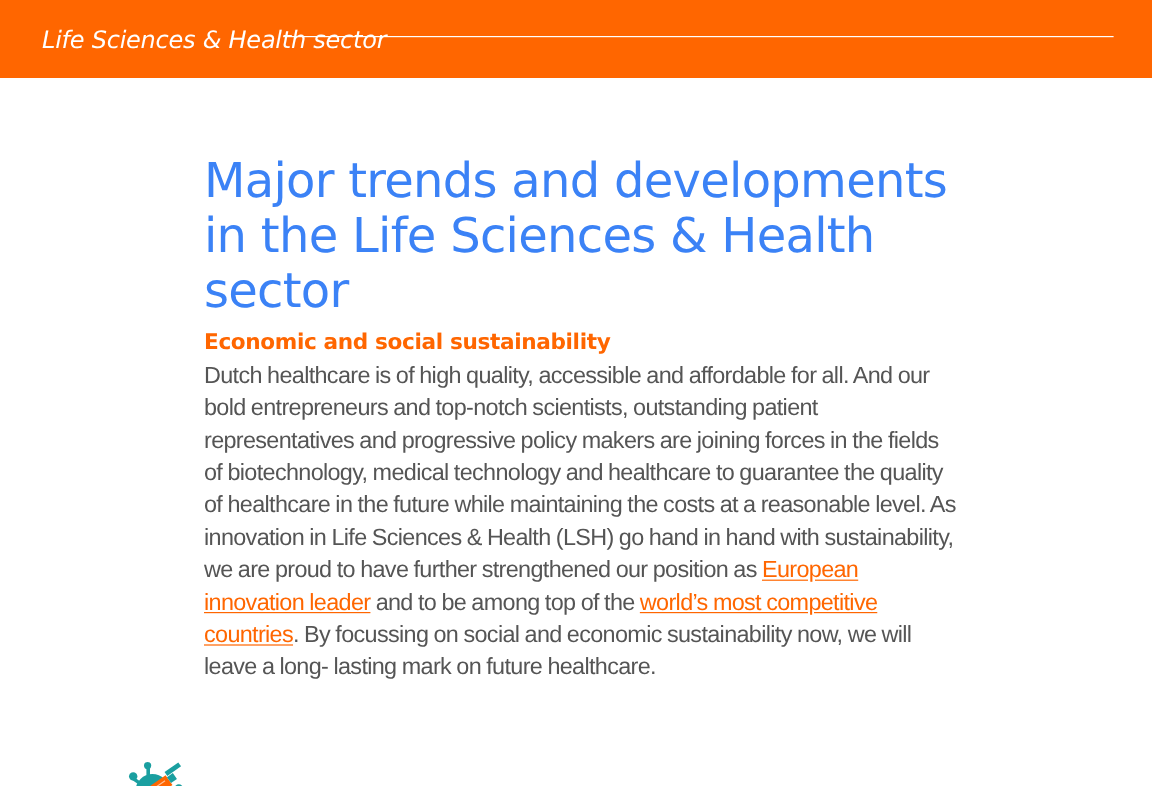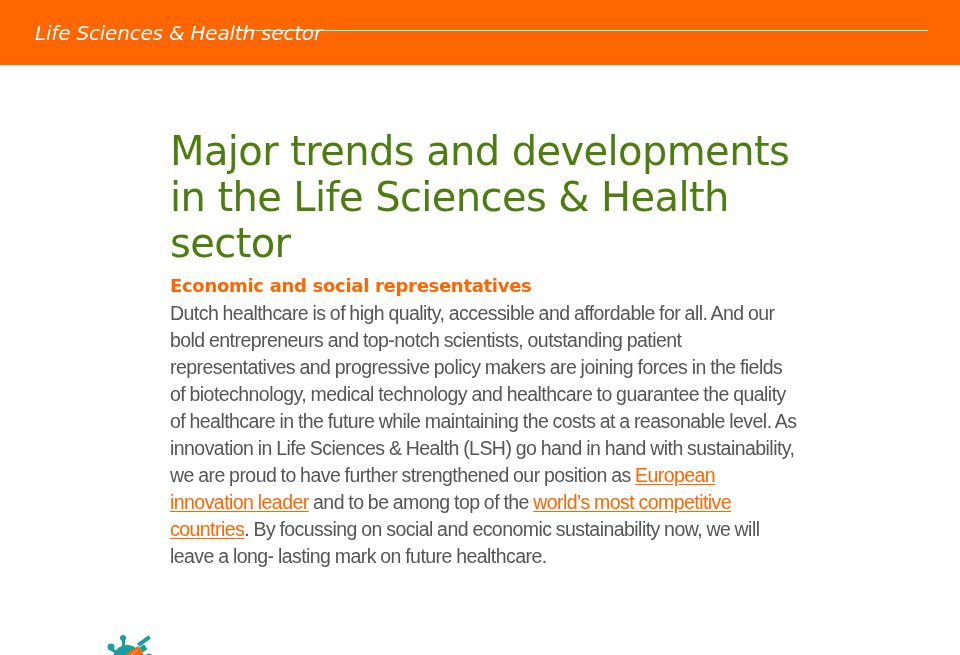--- a/index.html
+++ b/index.html
@@ -17,21 +17,21 @@
       text-decoration: none;
     }
     .topbar .rule {
       position: absolute; left: 236px; top: 30px; width: 692px; height: 1px;
       background: #ffffff;
     }
 
     .content { position: absolute; left: 170px; top: 128px; width: 630px; }
 
     .title {
-      color: #4d7c0f; font-weight: 300; font-size: 40px; line-height: 46px;
+      color: #3b82f6; font-weight: 300; font-size: 40px; line-height: 46px;
       font-family: "DejaVu Sans", sans-serif; letter-spacing: -0.6px;
       font-weight: normal;
     }
     .subtitle {
       margin-top: 9px; color: #ff6600; font-size: 18px; line-height: 22px;
       font-family: "DejaVu Sans", sans-serif; letter-spacing: -0.3px;
     }
     .body-text {
       margin-top: 3px; color: #555555; font-size: 19.5px; line-height: 27px;
       font-family: Liberation Sans, sans-serif; letter-spacing: -0.55px;
@@ -57,21 +57,21 @@
 </head>
 <body>
 
 <header class="topbar">
   <a class="crumb">Life Sciences &amp; Health sector</a>
   <div class="rule"></div>
 </header>
 
 <main class="content">
   <h1 class="title">Major trends and developments in the Life Sciences &amp; Health sector</h1>
-  <h2 class="subtitle">Economic and social representatives</h2>
+  <h2 class="subtitle">Economic and social sustainability</h2>
   <p class="body-text"><span>Dutch healthcare is of high quality, accessible and affordable for all. And our bold entrepreneurs and top-notch scientists, outstanding patient representatives and progressive policy makers are joining forces in the fields of biotechnology, medical technology and healthcare to guarantee the quality of healthcare in the future while maintaining the costs at a reasonable level. As innovation in Life Sciences &amp; Health (LSH) go hand in hand with sustainability, we are proud to have further strengthened our position as </span><a href="#">European innovation leader</a><span> and to be among top of the </span><a href="#">world’s most competitive countries</a><span>. By focussing on social and economic sustainability now, we will leave a long- lasting mark on future healthcare.</span></p>
 </main>
 
 <section class="cards">
   <a href="#" class="card card-biopharma">
     <span class="icon">
       <svg width="52" height="40" viewBox="0 0 52 40">
         <g fill="#1a9fa0">
           <circle cx="22" cy="24" r="14"></circle>
           <circle cx="6" cy="12" r="3.5"></circle>

